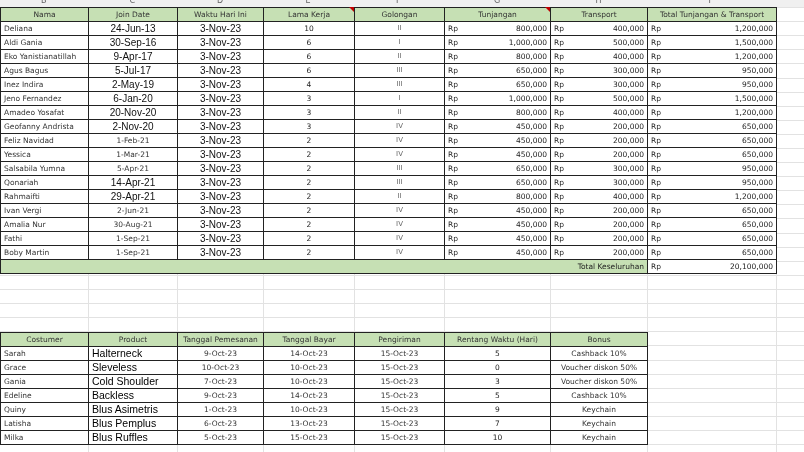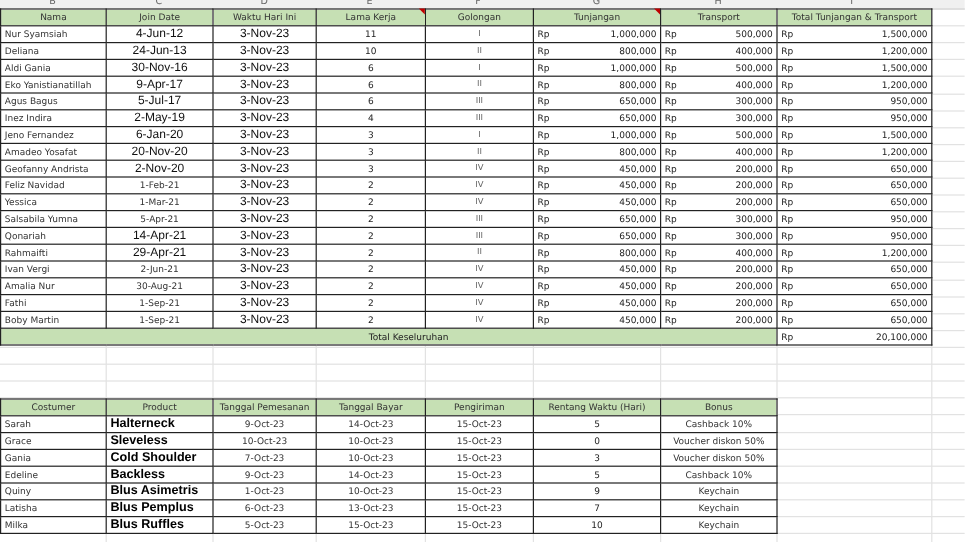--- a/index.html
+++ b/index.html
@@ -7,30 +7,30 @@
          font-family:"DejaVu Sans", sans-serif; font-size:8px; color:#222; }
   .colhead { position:absolute; left:0; top:0; width:804px; height:7px; background:#f0f0f0;
              border-bottom:1px solid #c8c8c8; }
   .colhead span { position:absolute; top:-4px; font-size:8px; color:#666; }
   .vline { position:absolute; top:7px; width:1px; height:445px; background:#e2e2e2; }
   .hline { position:absolute; left:0; width:804px; height:1px; background:#e2e2e2; }
   table { border-collapse:collapse; position:absolute; table-layout:fixed; background:#fff; }
   td, th { padding:0 3px; height:13px; line-height:13px; white-space:nowrap; overflow:hidden;
            border:1px solid #222; font-weight:normal; }
   th { background:#c6e0b4; text-align:center; color:#333; font-size:7.5px; }
-  td.c { text-align:center;padding-left:36px; }
+  td.c { text-align:right;padding-left:36px; }
   td.name { font-size:7.5px; color:#333; }
   td.date { font-family:"Liberation Sans", sans-serif; font-size:10px; text-align:center; color:#111; }
   td.sdate { font-size:7.5px; text-align:center; color:#333; }
   td.num { text-align:center; font-size:7.5px; }
   td.gol { text-align:center; font-size:7px; color:#666; }
   td.money { font-size:7.5px; }
   td.money .rp { float:left; }
   td.money .v { float:right; }
-  td.prod { font-family:"Liberation Sans", sans-serif; font-weight:bold; font-size:10.5px; color:#000; }
+  td.prod { font-family:"Liberation Sans", sans-serif; font-weight:normal; font-size:10.5px; color:#000; }
   tr.total td { background:#c6e0b4; }
   tr.total td.money { background:#fff; }
   .flag { position:absolute; width:0; height:0; border-top:5px solid #c00000; border-left:5px solid transparent; }
 </style>
 </head>
 <body>
 
 <div class="colhead" id="colhead">
     <span style="left: 41px;">B</span>
     <span style="left: 129.5px;">C</span>
@@ -102,60 +102,41 @@
       <th>Waktu Hari Ini</th>
       <th style="position:relative">Lama Kerja</th>
       <th>Golongan</th>
       <th>Tunjangan</th>
       <th>Transport</th>
       <th>Total Tunjangan &amp; Transport</th>
     </tr>
   </thead>
   <tbody id="t1body">
       <tr>
-        <td class="name">Nur Syamsiah</td>
-        <td class="date">4-Jun-12</td>
-        <td class="date">3-Nov-23</td>
-        <td class="num">11</td>
-        <td class="gol">I</td>
-        <td class="money">
-          <span class="rp">Rp</span>
-          <span class="v">1,000,000</span>
-        </td>
-        <td class="money">
-          <span class="rp">Rp</span>
-          <span class="v">500,000</span>
-        </td>
-        <td class="money">
-          <span class="rp">Rp</span>
-          <span class="v">1,500,000</span>
-        </td>
-      </tr>
-      <tr>
         <td class="name">Deliana</td>
         <td class="date">24-Jun-13</td>
         <td class="date">3-Nov-23</td>
         <td class="num">10</td>
         <td class="gol">II</td>
         <td class="money">
           <span class="rp">Rp</span>
           <span class="v">800,000</span>
         </td>
         <td class="money">
           <span class="rp">Rp</span>
           <span class="v">400,000</span>
         </td>
         <td class="money">
           <span class="rp">Rp</span>
           <span class="v">1,200,000</span>
         </td>
       </tr>
       <tr>
         <td class="name">Aldi Gania</td>
-        <td class="date">30-Nov-16</td>
+        <td class="date">30-Sep-16</td>
         <td class="date">3-Nov-23</td>
         <td class="num">6</td>
         <td class="gol">I</td>
         <td class="money">
           <span class="rp">Rp</span>
           <span class="v">1,000,000</span>
         </td>
         <td class="money">
           <span class="rp">Rp</span>
           <span class="v">500,000</span>

